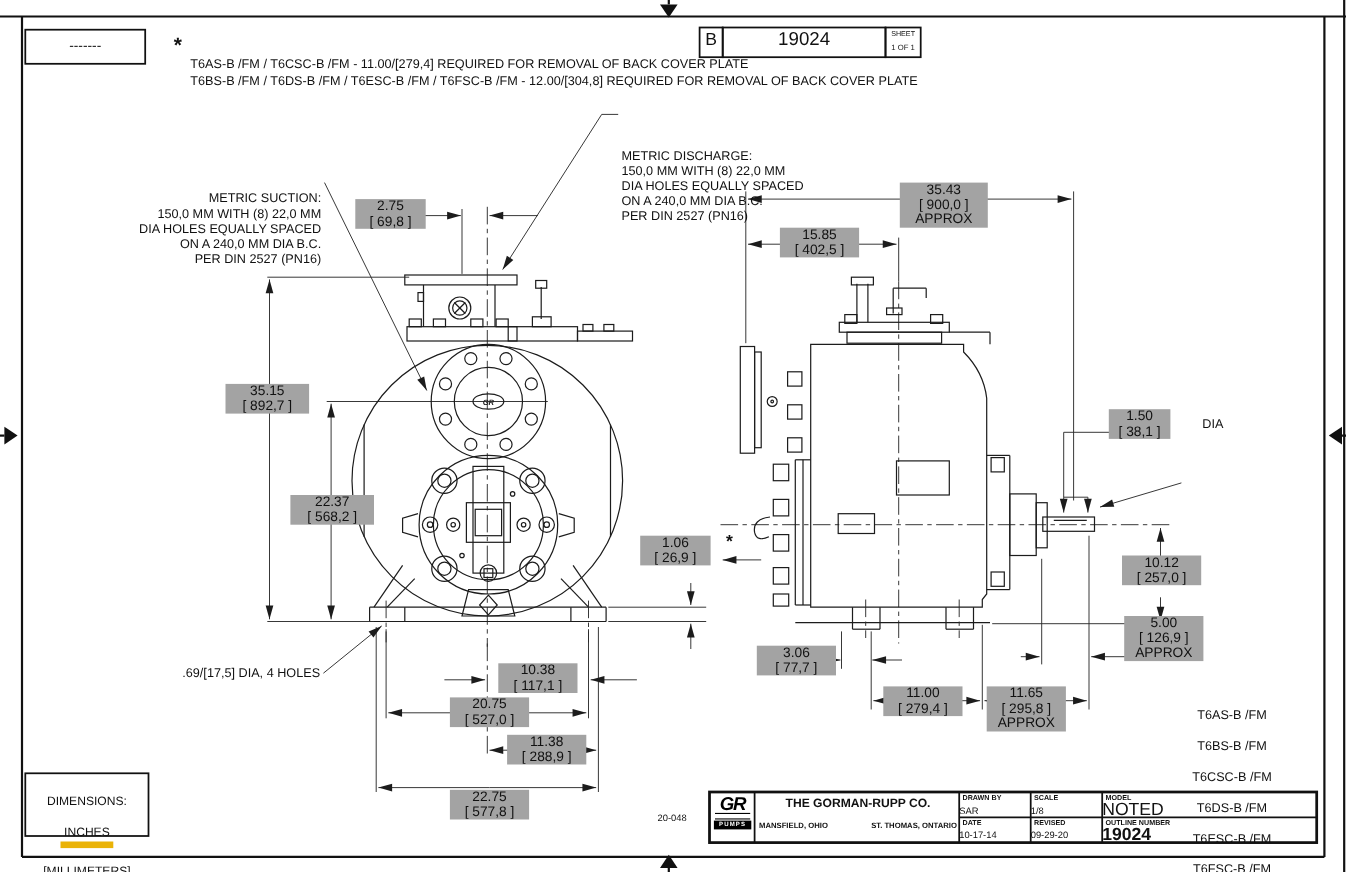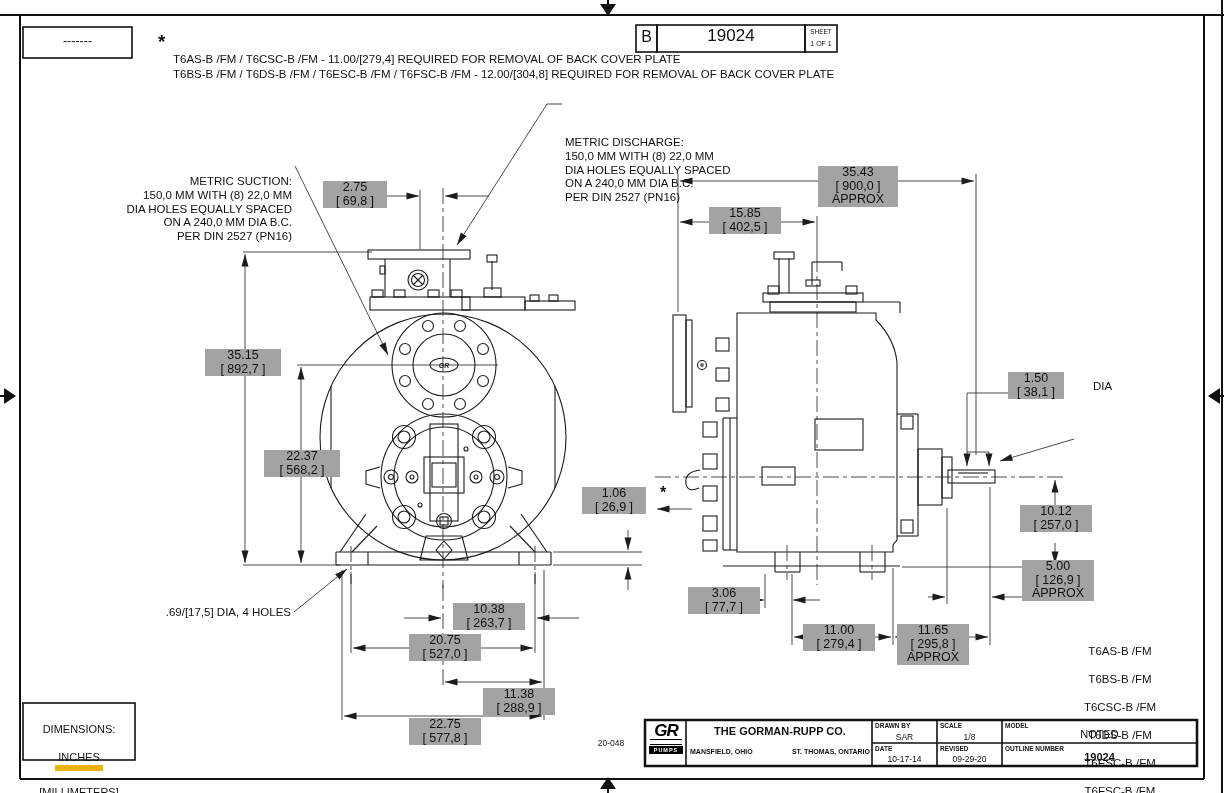--- a/index.html
+++ b/index.html
@@ -14,22 +14,22 @@
   .blk{fill:#111;stroke:none;}
   .lbl{position:absolute;font-size:12.5px;line-height:13.5px;color:#111;text-align:center;
        white-space:pre-line;}
   .dim{background:#a3a3a3;}
   .note{position:absolute;font-size:11.5px;line-height:15px;color:#111;white-space:nowrap;}
   .callout{position:absolute;font-size:11.5px;line-height:13.8px;color:#111;white-space:pre-line;}
   .rt{text-align:right;}
   .lt{text-align:left;margin-top:37px;}
   .star{position:absolute;font-size:19px;font-weight:bold;color:#111;line-height:16px;}
   .tb-lab{position:absolute;font-size:6.5px;font-weight:bold;color:#111;white-space:nowrap;}
-  .tb-val{position:absolute;font-size:8.5px;color:#111;text-align:center;white-space:nowrap;}
-  .tb-big{font-size:11px;}
+  .tb-val{position:absolute;font-size:8.5px;color:#111;white-space:nowrap;}
+  .tb-big{font-size:16px;}
   .models div{font-size:11.5px;line-height:14.6px;color:#111;text-align:center;}
   .units-line{display:inline-block;border-bottom:6px solid #eab308;padding:0 3px 1px 3px;}
   .gr-g{font-weight:bold;font-style:italic;font-size:17px;letter-spacing:-1px;text-align:center;line-height:15px;}
   .gr-stripes{height:4px;border-top:1.5px solid #000;border-bottom:1.5px solid #000;margin:1px 1px;}
   .gr-p{background:#000;color:#fff;font-size:5.5px;font-weight:bold;text-align:center;padding:1px 0;letter-spacing:1px;}
 </style>
 </head>
 <body>
 
 <div id="sheet">
@@ -326,24 +326,24 @@
 
 <div class="lbl dim" style="left:323px;top:181px;width:64px;">2.75
 [ 69,8 ]</div>
 <div class="lbl dim" style="left:205px;top:349px;width:76px;">35.15
 [ 892,7 ]</div>
 <div class="lbl dim" style="left:264px;top:450px;width:76px;">22.37
 [ 568,2 ]</div>
 <div class="lbl dim" style="left:582px;top:487px;width:64px;">1.06
 [ 26,9 ]</div>
 <div class="lbl dim" style="left:453px;top:603px;width:72px;">10.38
-[ 263,7 ]</div>
+[ 117,1 ]</div>
 <div class="lbl dim" style="left:409px;top:634px;width:72px;">20.75
 [ 527,0 ]</div>
-<div class="lbl dim" style="left:483px;top:668px;width:72px;margin-top:20px;">11.38
+<div class="lbl dim" style="left:461px;top:668px;width:72px;">11.38
 [ 288,9 ]</div>
 <div class="lbl dim" style="left:409px;top:702px;width:72px;margin-top:16px;">22.75
 [ 577,8 ]</div>
 
 <div class="lbl dim" style="left:818px;top:166px;width:80px;">35.43
 [ 900,0 ]
 APPROX</div>
 <div class="lbl dim" style="left:709px;top:207px;width:72px;">15.85
 [ 402,5 ]</div>
 <div class="lbl dim" style="left:1008px;top:372px;width:56px;">1.50

